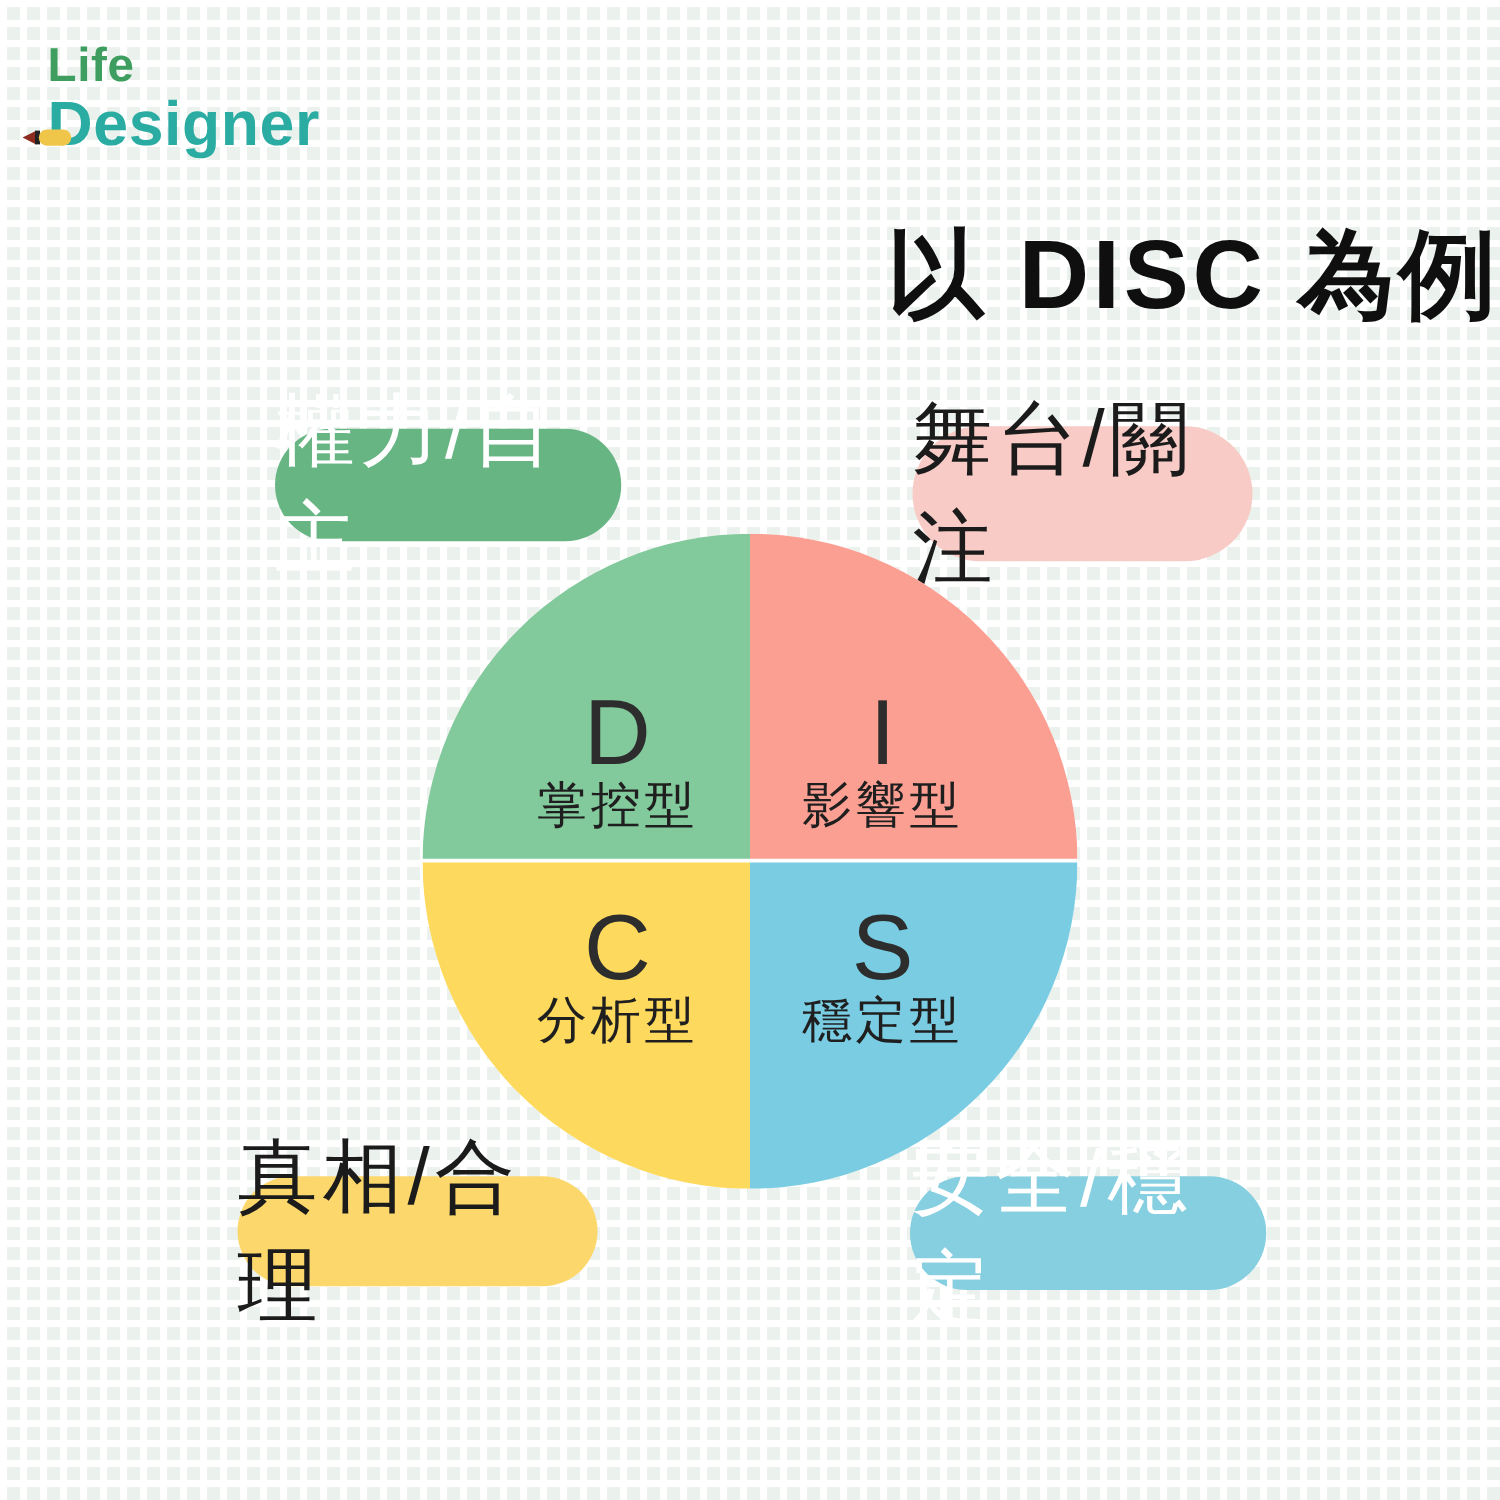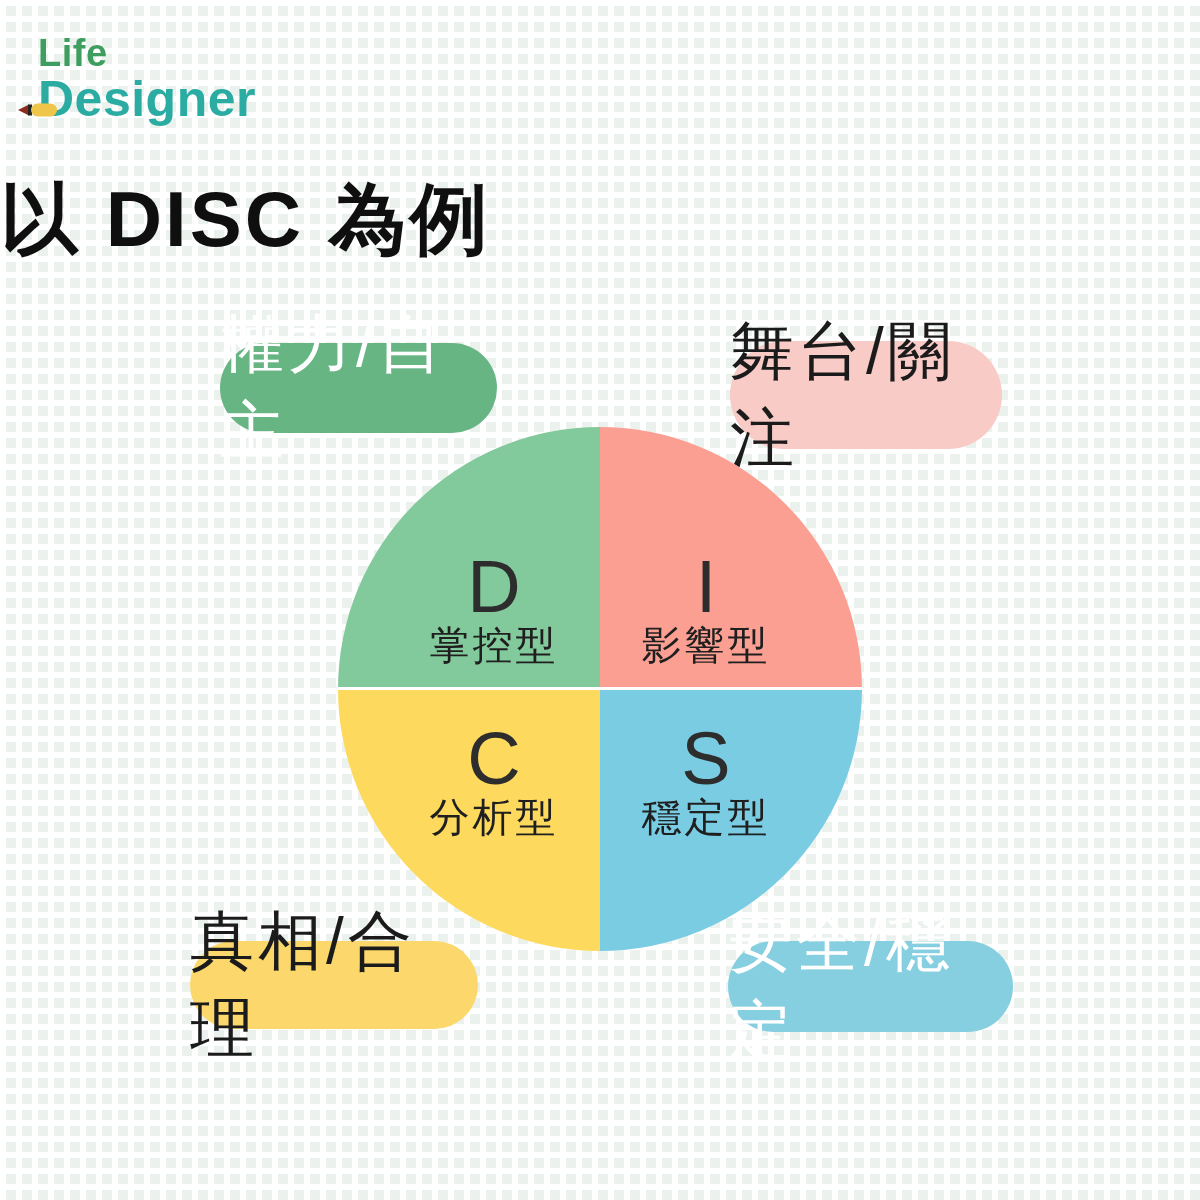--- a/index.html
+++ b/index.html
@@ -16,21 +16,21 @@
   
   .logo{position:absolute;left:38px;top:34px;line-height:1;}
   .logo-life{font-size:38px;font-weight:bold;color:#3e9e5f;letter-spacing:0.5px;}
   .logo-designer-row{position:relative;margin-top:2px;}
   .logo-designer{font-size:50px;font-weight:bold;color:#2baca3;letter-spacing:0.5px;}
   .paintbrush{position:absolute;left:-20px;bottom:5px;}
 
   
   .title{
     position:absolute;top:168px;left:0;width:100%;margin:0;
-    text-align:left;font-size:78px;font-weight:bold;color:#0f0f0f;
+    text-align:right;font-size:78px;font-weight:bold;color:#0f0f0f;
     letter-spacing:3px;
   }
 
   
   .tag{
     position:absolute;display:flex;align-items:center;justify-content:center;
     border-radius:999px;font-size:64px;font-weight:500;letter-spacing:4px;
   }
   .tag-tl{left:220px;top:343px;width:277px;height:90px;color:#ffffff;}
   .tag-tr{left:730px;top:341px;width:272px;height:108px;color:#1b1b1b;}

